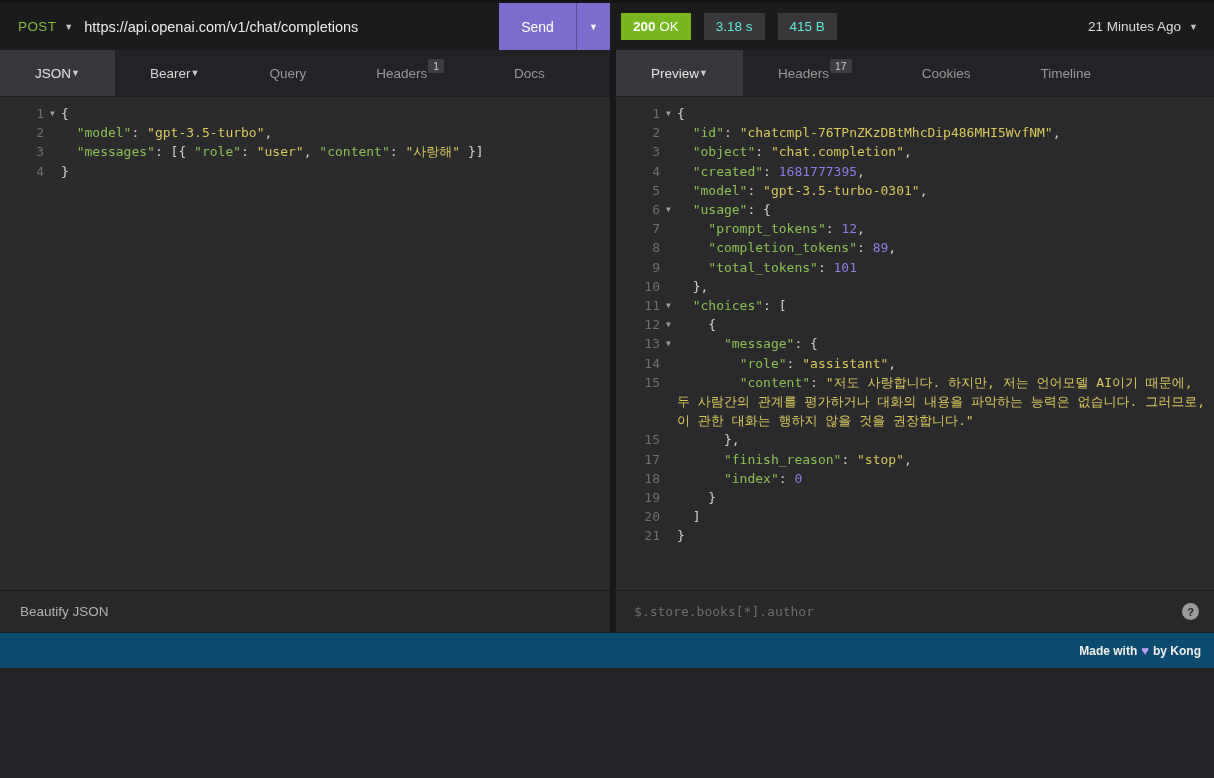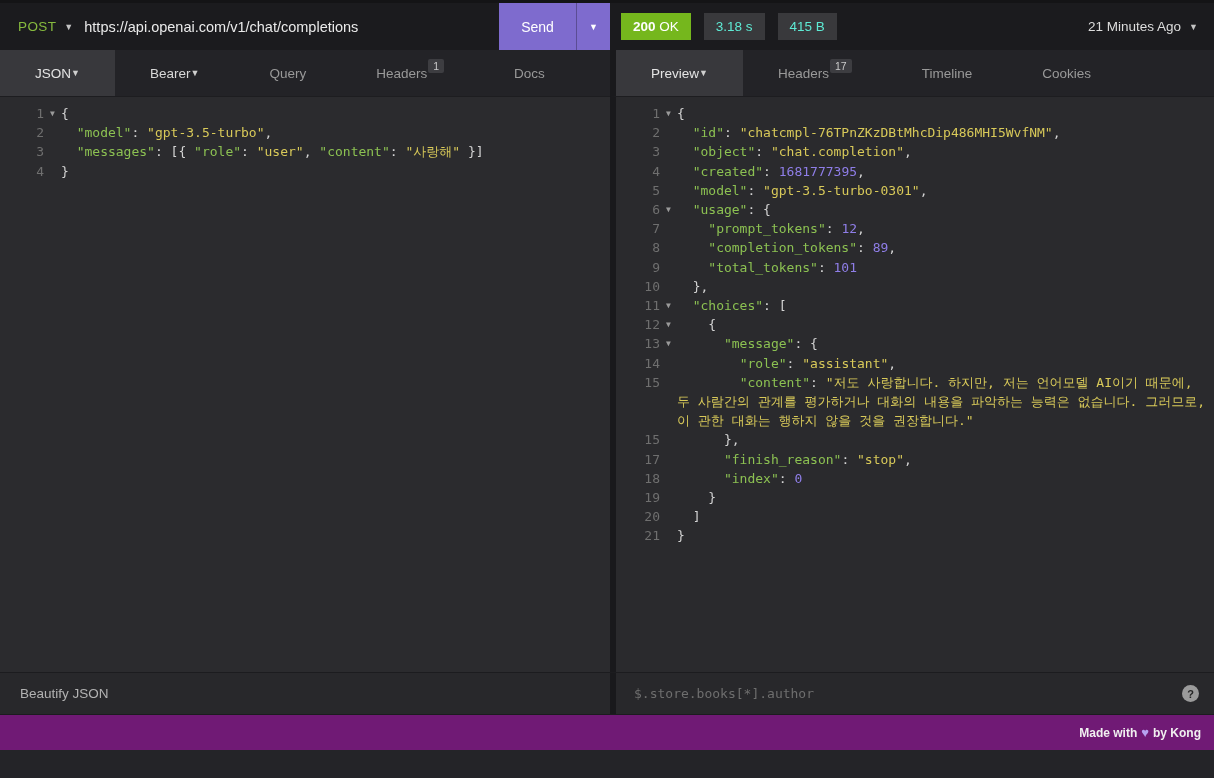--- a/index.html
+++ b/index.html
@@ -1,19 +1,19 @@
 <!DOCTYPE html>
 <html><head>
 <meta charset="utf-8">
 <style>
   * { margin:0; padding:0; box-sizing:border-box; }
   html,body { width:1214px; height:778px; overflow:hidden; }
   body { font-family:"Liberation Sans", sans-serif; background:#242428; }
 
-  .app { width:1214px; height:750px; display:flex; flex-direction:column; }
+  .app { width:1214px; height:668px; display:flex; flex-direction:column; }
 
   
   .topbar { height:50px; flex:0 0 50px; display:grid; grid-template-columns:610px 1fr; background:#1b1b1e; border-top:3px solid #141416; }
   .url-cell { display:flex; align-items:stretch; }
   .method-select { display:flex; align-items:center; gap:8px; padding:0 11px 0 18px; cursor:pointer; }
   .method-label { color:#86ba3e; font-size:13.5px; letter-spacing:.4px; }
   .caret { font-size:9px; color:#c4c4c4; }
   .url-input { flex:1; display:flex; align-items:center; color:#eaeaea; font-size:14.5px; white-space:nowrap; overflow:hidden; }
   .send-btn { width:77px; background:#7e6bce; color:#fff; font-size:14px; display:flex; align-items:center; justify-content:center; cursor:pointer; }
   .send-caret { width:34px; background:#7e6bce; border-left:1px solid rgba(0,0,0,.28); display:flex; align-items:center; justify-content:center; cursor:pointer; }
@@ -50,21 +50,21 @@
   .tok-w { color:#d4d4d4; }
 
   
   .bottombar { height:43px; flex:0 0 43px; display:grid; grid-template-columns:610px 1fr; background:#28282b; border-top:1px solid #1c1c1f; border-bottom:1px solid #1c1c1f; }
   .beautify { display:flex; align-items:center; padding-left:20px; color:#b2b2b2; font-size:13.5px; cursor:pointer; }
   .filter-cell { border-left:6px solid #19191c; display:flex; align-items:center; }
   .filter-placeholder { font-family:"DejaVu Sans Mono", monospace; font-size:13px; color:#6e6e6e; padding-left:18px; flex:1; cursor:text; }
   .help-icon { width:17px; height:17px; border-radius:50%; background:#9b9b9b; color:#262626; font-size:11px; font-weight:bold; display:flex; align-items:center; justify-content:center; margin-right:15px; cursor:pointer; flex:0 0 17px; }
 
   
-  .footer { height:35px; flex:0 0 35px; background:#701a75; display:flex; align-items:center; justify-content:flex-end; padding-right:13px; gap:4px; font-size:12px; font-weight:bold; color:#f0f0f0; }
+  .footer { height:35px; flex:0 0 35px; background:#0c4a6e; display:flex; align-items:center; justify-content:flex-end; padding-right:13px; gap:4px; font-size:12px; font-weight:bold; color:#f0f0f0; }
   .heart { color:#b7a3f1; font-size:13px; }
 </style>
 </head>
 <body>
 
 <div class="app">
 
   <div class="topbar">
     <div class="url-cell">
       <div class="method-select">
@@ -112,24 +112,24 @@
     <div class="tabs right-pane">
       <div class="tab active">
         <span>Preview</span>
         <span class="caret">▼</span>
       </div>
       <div class="tab">
         <span>Headers</span>
         <span class="tab-badge">17</span>
       </div>
       <div class="tab">
+        <span>Cookies</span>
+      </div>
+      <div class="tab">
         <span>Timeline</span>
-      </div>
-      <div class="tab">
-        <span>Cookies</span>
       </div>
     </div>
   </div>
 
   <div class="main">
     <div class="editor" id="request-editor">
         <div class="code-row">
           <span class="gutter-num">1</span>
           <span class="fold">▼</span>
           <span class="code"><span class="tok-p">{</span></span>

